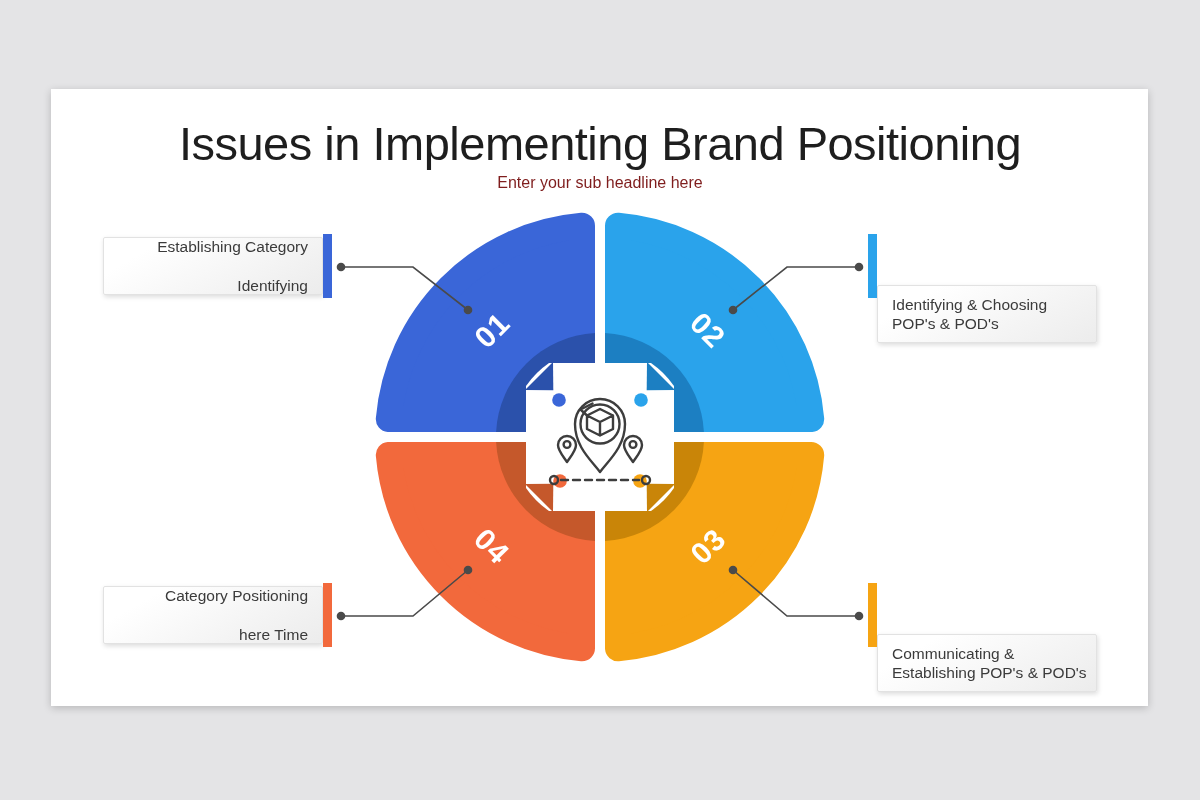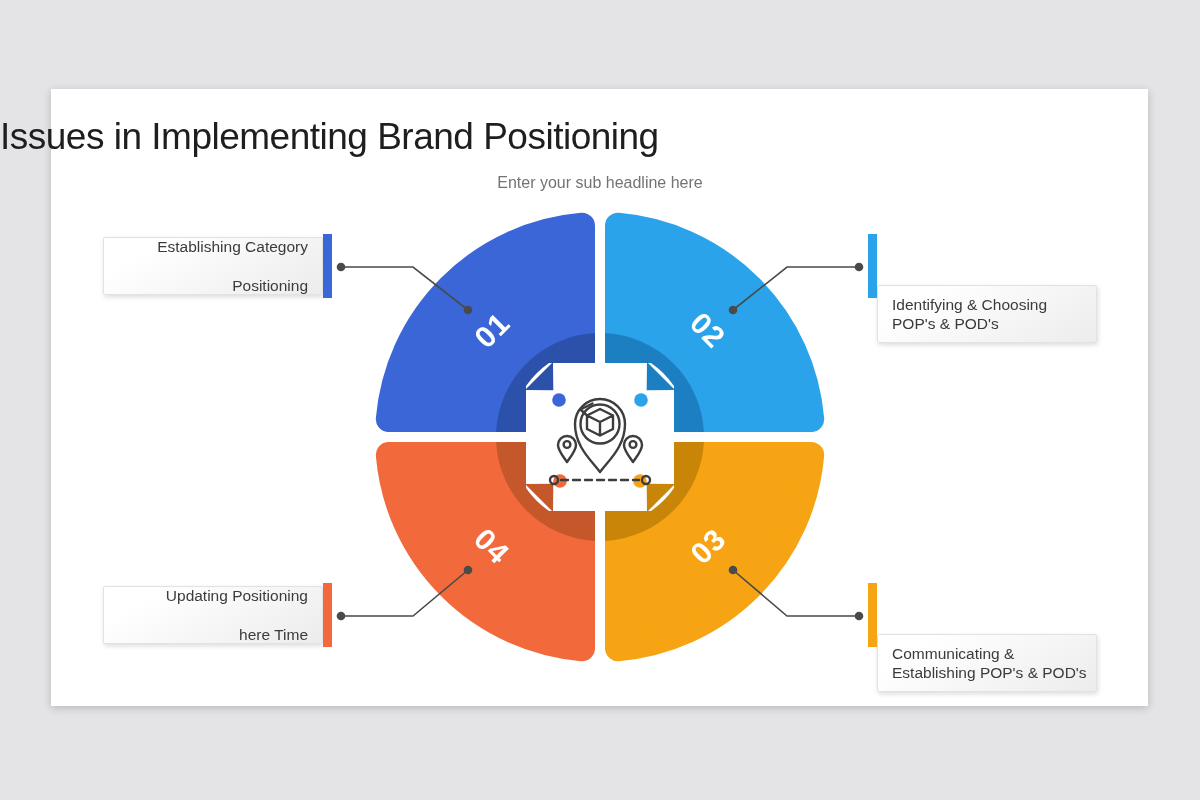--- a/index.html
+++ b/index.html
@@ -8,26 +8,26 @@
     background:#E4E4E6;
     font-family:"Liberation Sans", sans-serif;
   }
   .slide{
     position:absolute;left:51px;top:89px;width:1097px;height:617px;
     background:#ffffff;
     box-shadow:0 2px 8px rgba(0,0,0,.20);
   }
   .title{
     position:absolute;left:0;top:116px;width:1200px;
-    text-align:left;font-size:37px;font-weight:500;color:#1e1e1e;
+    text-align:center;font-size:47px;font-weight:500;color:#1e1e1e;
     letter-spacing:-0.5px;
   }
   .subtitle{
     position:absolute;left:0;top:174px;width:1200px;
-    text-align:center;font-size:16px;font-weight:400;color:#737373;
+    text-align:center;font-size:16px;font-weight:400;color:#7f1d1d;
   }
   .wheel-svg{position:absolute;left:0;top:0;width:1200px;height:800px;pointer-events:none;}
   .callout{position:absolute;width:229px;height:58px;}
   .callout-body{
     position:absolute;top:0;width:220px;height:58px;
     background:linear-gradient(150deg,#ffffff 20%,#ececec 100%);
     border:1px solid #e2e2e2;border-radius:2px;
     box-shadow:1px 2px 5px rgba(0,0,0,.14);
     display:flex;flex-direction:column;justify-content:center;
     font-size:15.5px;line-height:19.5px;color:#3b3b3b;
@@ -112,21 +112,21 @@
     <circle cx="859" cy="616" r="4.3"></circle>
     <circle cx="733" cy="570" r="4.3"></circle>
     <circle cx="341" cy="616" r="4.3"></circle>
     <circle cx="468" cy="570" r="4.3"></circle>
   </g>
 </svg>
 
 <div class="callout left" style="left:103px;top:237px;">
   <div class="callout-body">
     <div>Establishing Category</div>
-    <div>Positioning</div>
+    <div>Identifying</div>
   </div>
   <div class="accent-bar" style="background-color: rgb(58, 102, 216);"></div>
 </div>
 
 <div class="callout right" style="left:868px;top:237px;">
   <div class="callout-body">
     <div>Identifying &amp; Choosing</div>
     <div>POP's &amp; POD's</div>
   </div>
   <div class="accent-bar" style="background-color: rgb(42, 163, 235);"></div>
@@ -135,17 +135,17 @@
 <div class="callout right" style="left:868px;top:586px;padding-left:16px;">
   <div class="callout-body">
     <div>Communicating &amp;</div>
     <div>Establishing POP's &amp; POD's</div>
   </div>
   <div class="accent-bar" style="background-color: rgb(246, 164, 19);"></div>
 </div>
 
 <div class="callout left" style="left:103px;top:586px;">
   <div class="callout-body">
-    <div>Updating Positioning</div>
+    <div>Category Positioning</div>
     <div>here Time</div>
   </div>
   <div class="accent-bar" style="background-color: rgb(242, 105, 60);"></div>
 </div>
 
 </body></html>

